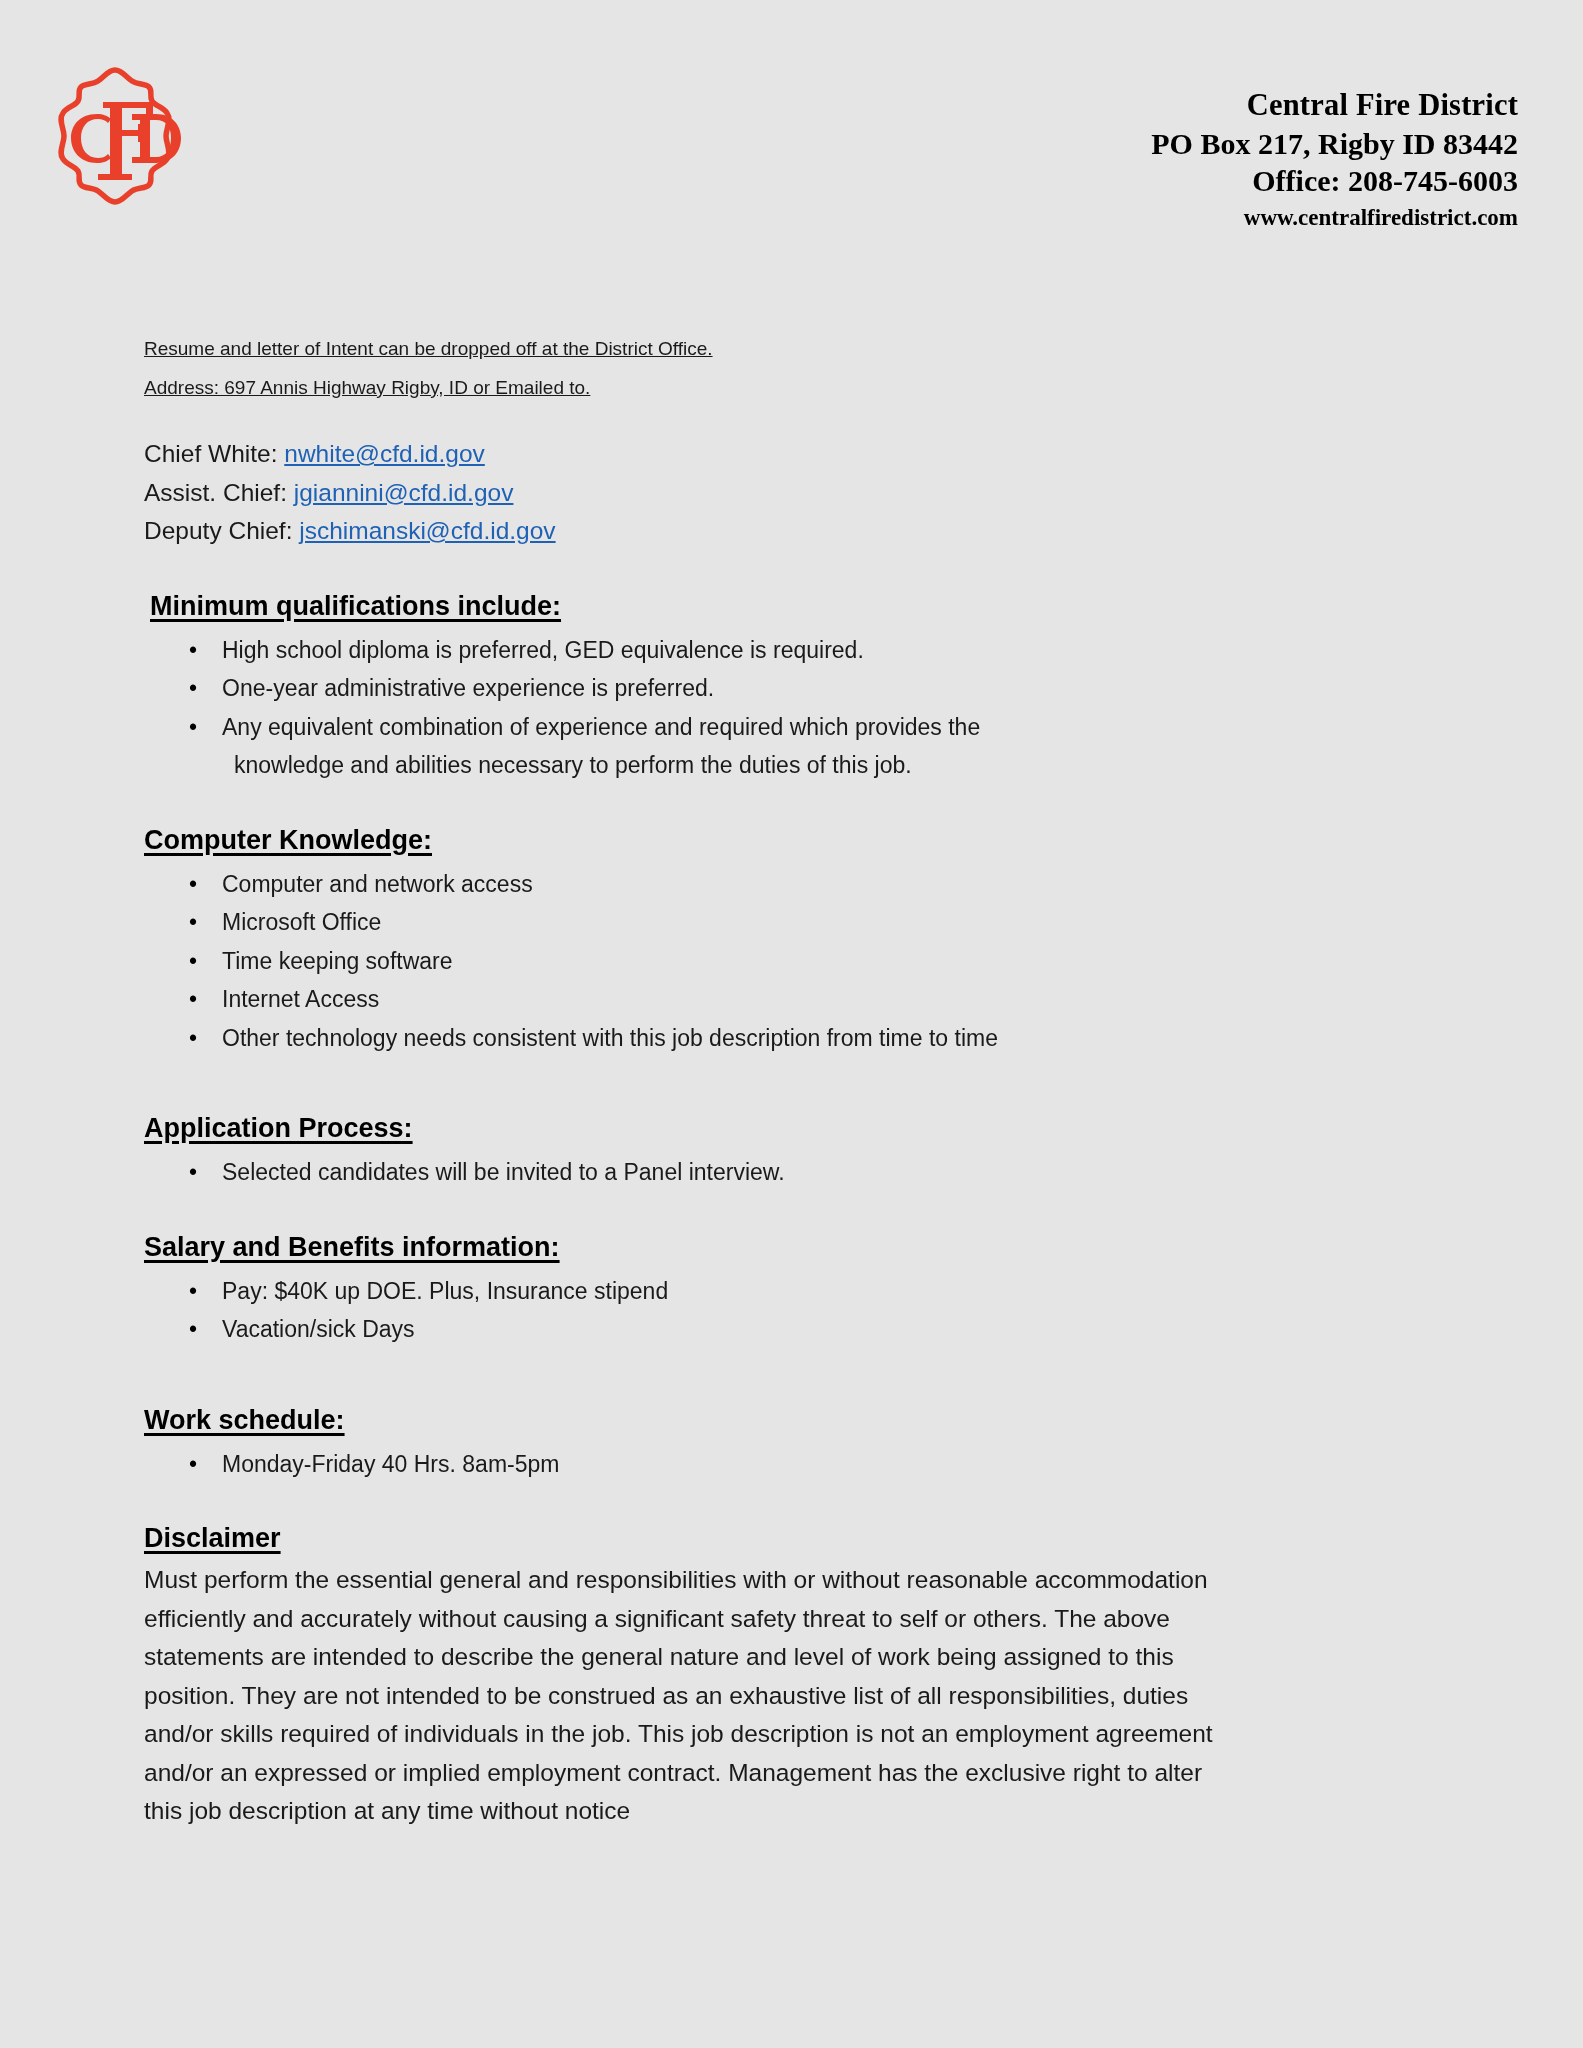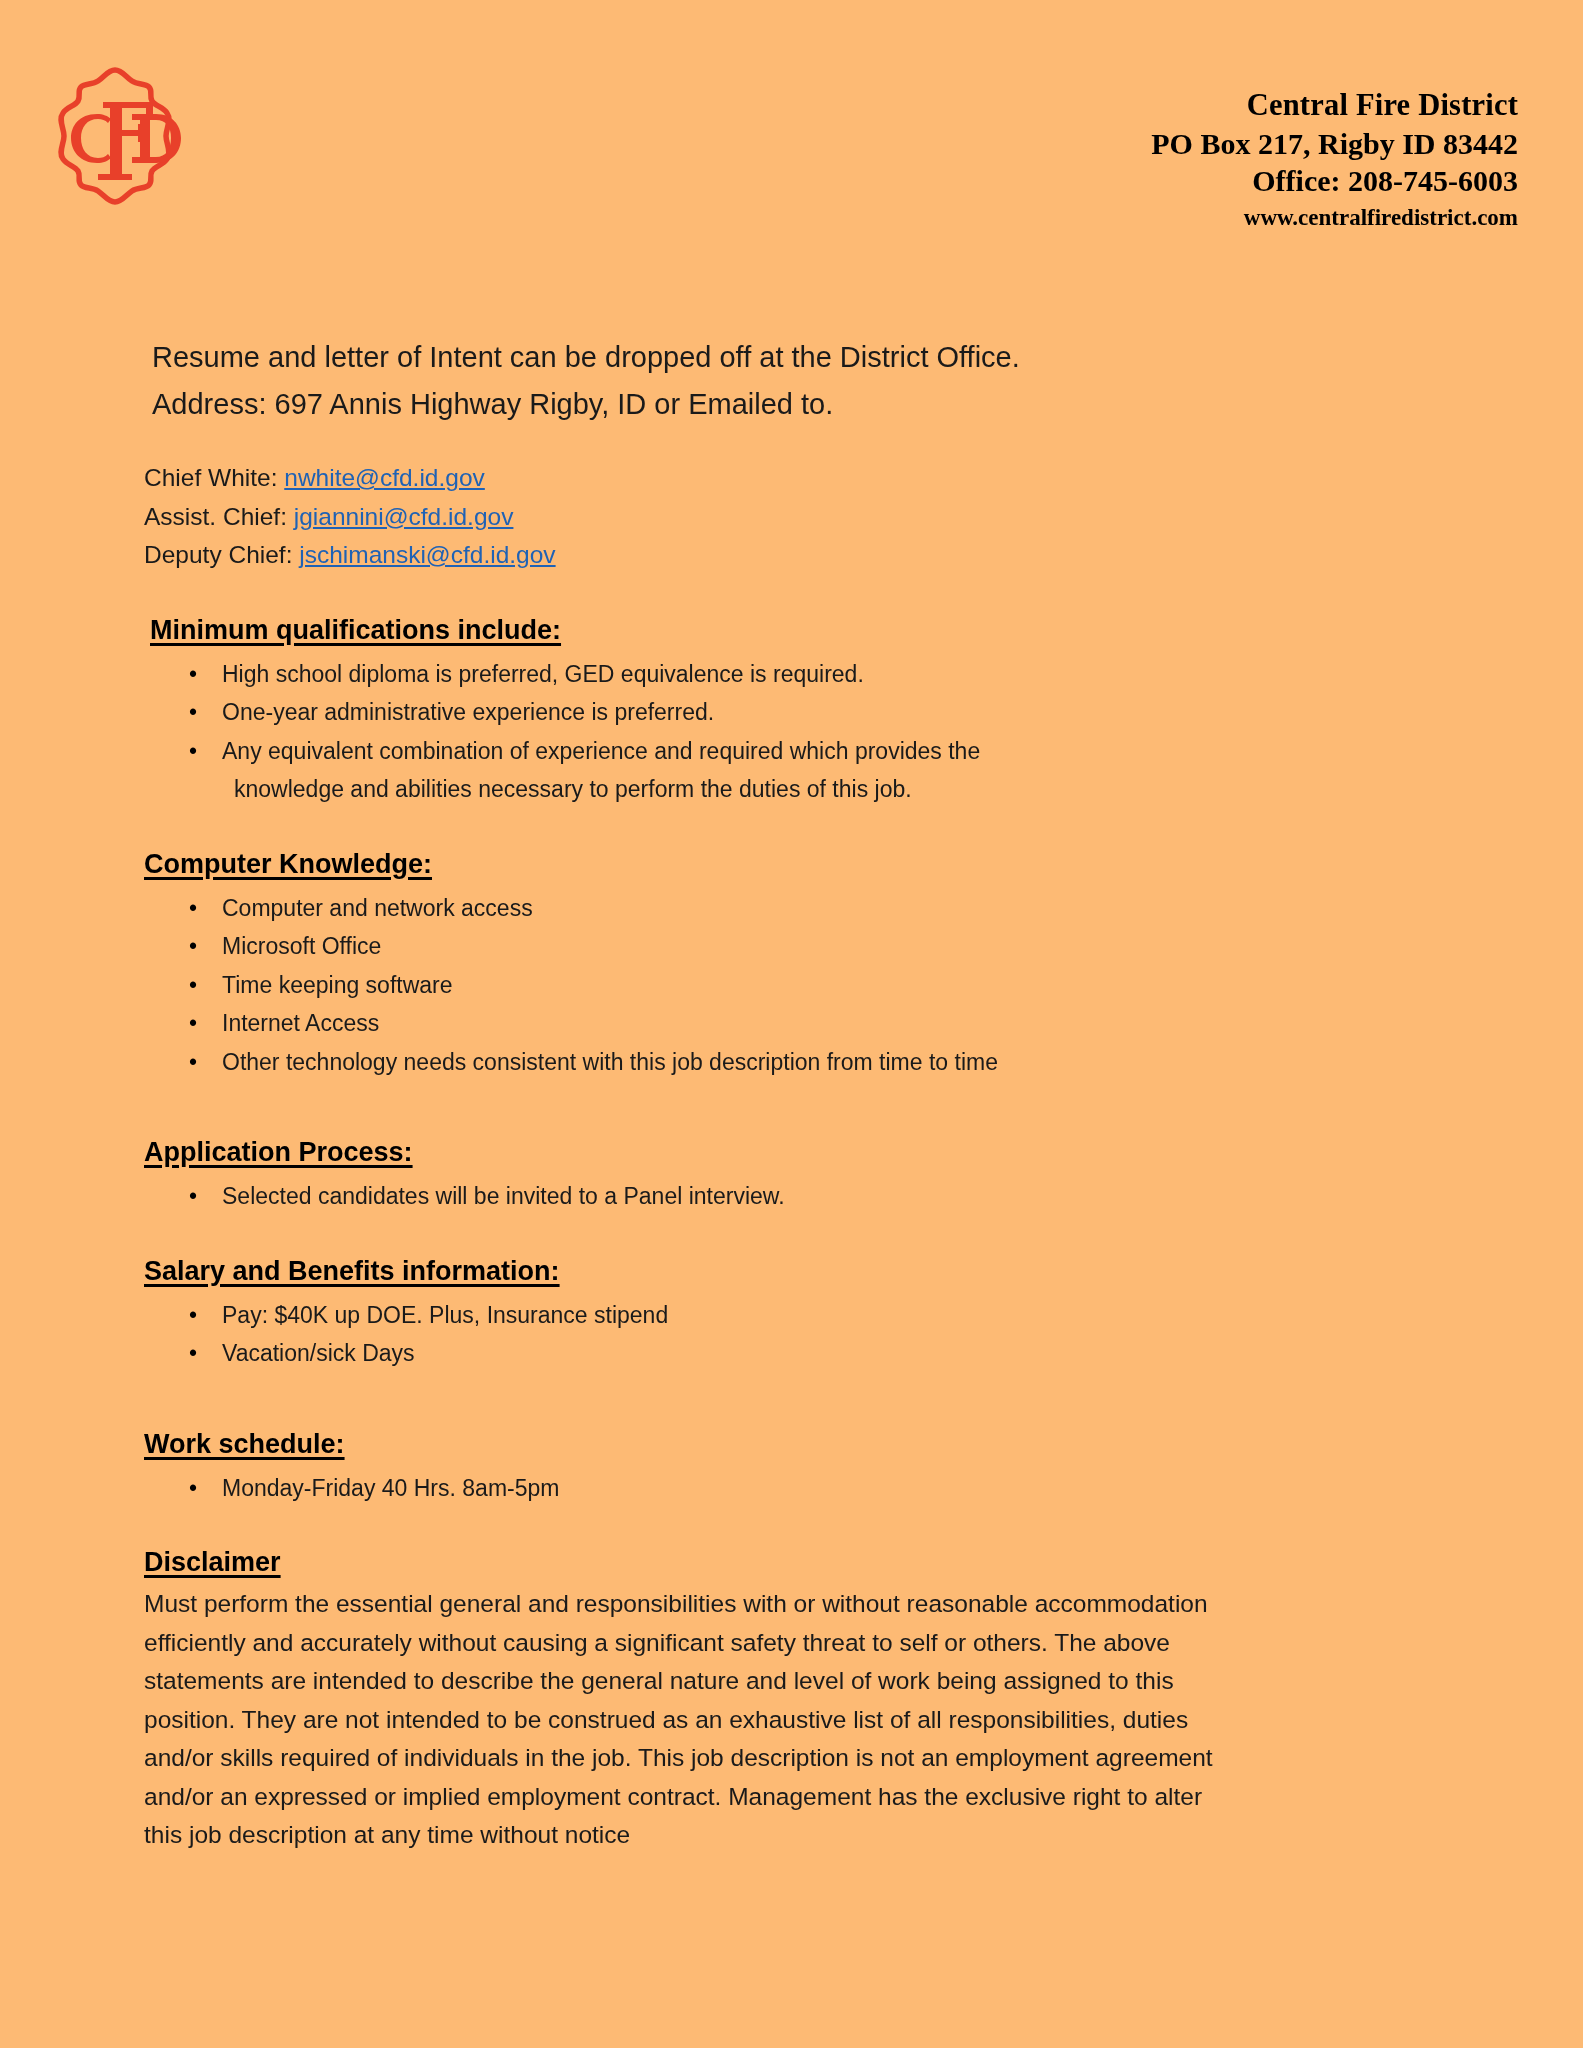--- a/index.html
+++ b/index.html
@@ -4,21 +4,21 @@
 <style>
   html, body {
     margin: 0;
     padding: 0;
     background: #ffffff;
   }
   .page {
     position: relative;
     width: 1583px;
     height: 2048px;
-    background: #fdba74;
+    background: #e5e5e5;
     font-family: "Liberation Sans", sans-serif;
     color: #000000;
     overflow: hidden;
   }
 
   
   .letterhead {
     position: absolute;
     left: 0;
     top: 0;
@@ -59,25 +59,26 @@
 
   
   .body-area {
     position: absolute;
     left: 144px;
     top: 330px;
     width: 1330px;
   }
 
   .para {
-    font-size: 29px;
-    line-height: 38.5px;
-    color: #1a1a1a;
-    margin: 8px;
+    font-size: 19px;
+    line-height: 38.5px;
+    color: #1a1a1a;
+    margin: 0;
     white-space: nowrap;
+    text-decoration: underline;
   }
 
   .spacer-sm { height: 28px; }
   .spacer-md { height: 36px; }
   .spacer-lg { height: 52px; }
 
   .contact-line {
     font-size: 24.5px;
     line-height: 38.5px;
     color: #1a1a1a;

